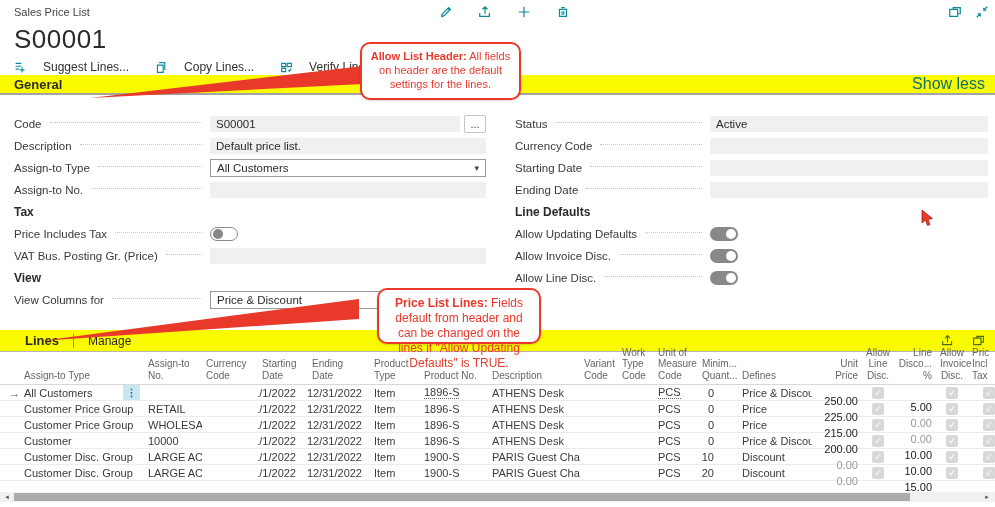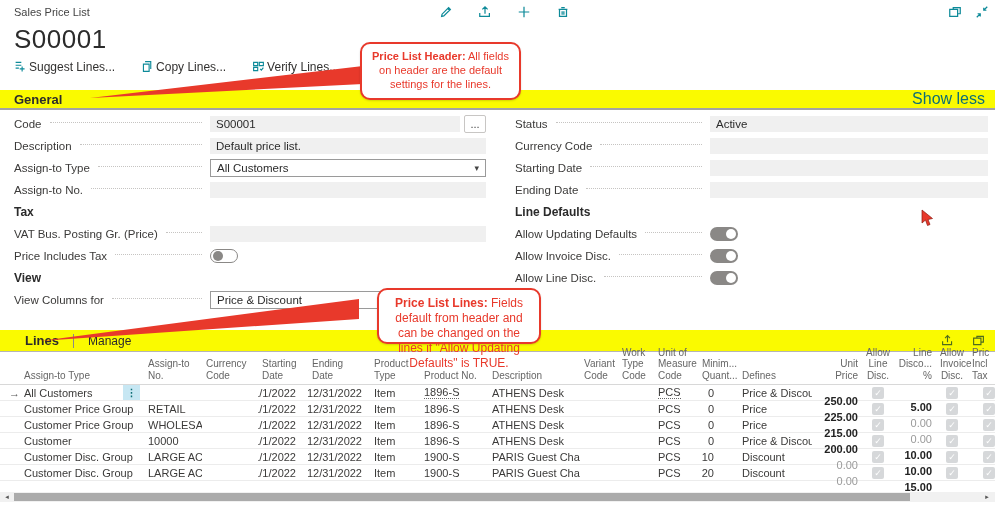--- a/index.html
+++ b/index.html
@@ -10,27 +10,27 @@
   #caption { left:14px; top:6px; font-size:11px; color:#444; }
   #top-center-icons { left:438px; top:4px; display:flex; gap:24px; color:#0d8a99; }
   #top-right-icons { right:6px; top:4px; display:flex; gap:12px; color:#0d8a99; }
   .ticon { width:15px; height:15px; display:flex; align-items:center; justify-content:center; cursor:pointer; }
   .ticon svg { width:14px; height:14px; stroke:currentColor; fill:none; stroke-width:1.4; }
 
   #page-title { left:14px; top:24px; font-size:26px; font-weight:300; color:#2b2b2b; letter-spacing:0.5px; }
 
   
   #actionbar { left:14px; top:59px; display:flex; align-items:center; gap:26px; font-size:12px; color:#323130; }
-  .act { display:flex; align-items:flex-start; gap:2px; cursor:pointer; }
+  .act { display:flex; align-items:flex-end; gap:16px; cursor:pointer; }
   .act svg { width:13px; height:13px; stroke:#0d8a99; fill:none; stroke-width:1.4; }
   .vdiv { width:1px; height:16px; background:#c8c6c4; }
 
   
   .band { left:0; right:0; background:#fafa00; }
-  #general-band { top:90px; height:20px; border-bottom:2px solid #a3a3a3; display:flex; align-items:center; padding:0 10px 0 14px; }
+  #general-band { top:75px; height:20px; border-bottom:2px solid #a3a3a3; display:flex; align-items:center; padding:0 10px 0 14px; }
   #general-title { font-size:13px; font-weight:bold; color:#2b2b2b; }
   #show-less { margin-left:auto; font-size:16px; color:#0d6e75; cursor:pointer; }
   #lines-band { top:330px; height:22px; border-bottom:1px solid #b5b5b5; display:flex; align-items:center; padding:0 10px 0 25px; gap:14px;text-align:right; }
   #tab-lines { font-size:13px; font-weight:bold; color:#2b2b2b; cursor:pointer; }
   #tab-manage { font-size:12px; color:#2b2b2b; cursor:pointer; }
   .tabdiv { width:1px; height:14px; background:#8a8a8a; }
   #lines-icons { margin-left:auto; display:flex; gap:18px; color:#4e6b1e; }
   #lines-icons svg { width:13px; height:13px; stroke:currentColor; fill:none; stroke-width:1.4; }
 
   
@@ -72,21 +72,21 @@
   .w-de{width:92px;} .w-vc{width:38px;} .w-wt{width:36px;} .w-um{width:44px;}
   .w-mq{width:40px;} .w-df{width:74px;} .w-up{width:50px;margin-top:16px;} .w-al{width:32px;}
   .w-ld{width:42px;} .w-ai{width:32px;} .w-px{width:42px;}
   .r { justify-content:flex-end; text-align:right; }
   .th.r { text-align:right; }
   .c { justify-content:center; text-align:center; }
   .td.w-sd { padding-right:12px; }
   .td.w-ed { padding-right:8px; }
   .td.w-mq { padding-right:24px; }
   .td.w-ld { padding-right:4px;margin-top:28px; }
-  .b { font-weight:bold; color:#222; }
+  .b { font-weight:normal; color:#222; }
   .z { color:#9a9a9a; }
   .arrow { visibility:hidden; font-size:11px; color:#555; padding-left:5px; }
   .trow.sel .arrow { visibility:visible; }
   .cellmenu { display:none; margin-left:auto; width:17px; height:15px; background:#c7e7f3; color:#0d6e75; font-size:10px; font-weight:bold; align-items:center; justify-content:center; letter-spacing:0; cursor:pointer; }
   .trow.sel .cellmenu { display:flex; }
   .u { border-bottom:1px dotted #666; }
   .cb { width:12px; height:12px; background:#d6d8da; border-radius:2px; display:inline-flex; align-items:center; justify-content:center; }
   .cb::after { content:"\2713"; color:#fff; font-size:9px; }
 
   
@@ -194,31 +194,31 @@
   </div>
   <div class="frow">
     <span class="flabel">Assign-to No.</span>
       <span class="leader"></span>
     <span class="fval">
         <span class="lockbox"></span>
       </span>
   </div>
   <div class="grouph">Tax</div>
   <div class="frow">
+    <span class="flabel">Price Includes Tax</span>
+      <span class="leader"></span>
+    <span class="fval">
+        <span class="tg off"></span>
+      </span>
+  </div>
+  <div class="frow">
     <span class="flabel">VAT Bus. Posting Gr. (Price)</span>
       <span class="leader"></span>
     <span class="fval">
         <span class="lockbox"></span>
-      </span>
-  </div>
-  <div class="frow">
-    <span class="flabel">Price Includes Tax</span>
-      <span class="leader"></span>
-    <span class="fval">
-        <span class="tg off"></span>
       </span>
   </div>
   <div class="grouph">View</div>
   <div class="frow">
     <span class="flabel">View Columns for</span>
       <span class="leader"></span>
     <span class="fval">
         <span class="dropdown">
           <span>Price &amp; Discount</span>
           <span class="chev">▾</span>
@@ -280,21 +280,21 @@
   </div>
 </div>
 
 <svg class="abs" id="tail-svg" width="995" height="507">
   <polygon points="90,98 363,66 363,84" fill="#e8392b"></polygon>
   <polygon points="40,341 359,299 359,319" fill="#e8392b"></polygon>
   <polygon points="922,210 922,223 925.5,220 927.5,225.5 930,224.5 928,219.5 932.5,218.5" fill="#e8392b" stroke="#8b1a10" stroke-width="0.7"></polygon>
 </svg>
 
 <div class="abs callout" id="callout-header">
-  <b>Price List Header:</b><span> All fields on header are the default settings for the lines.</span>
+  <b>Allow List Header:</b><span> All fields on header are the default settings for the lines.</span>
 </div>
 <div class="abs callout" id="callout-lines">
   <b>Price List Lines:</b><span> Fields default from header and can be changed on the lines if "Allow Updating Defaults" is TRUE.</span>
 </div>
 
 <div class="abs band" id="lines-band">
   <span id="tab-lines">Lines</span>
   <span class="tabdiv"></span>
   <span id="tab-manage">Manage</span>
   <span id="lines-icons">

